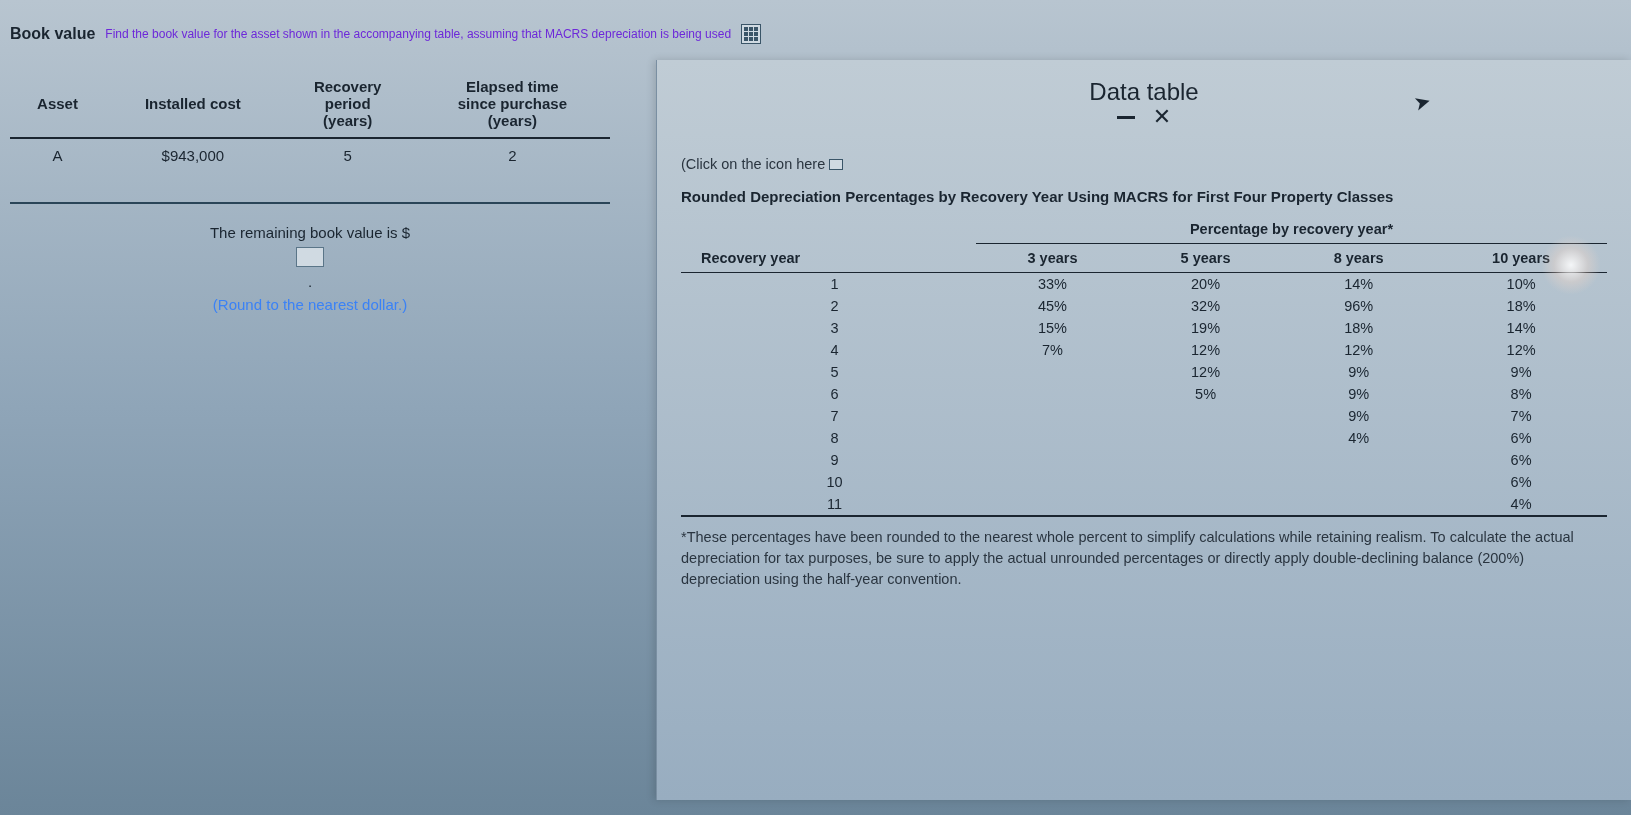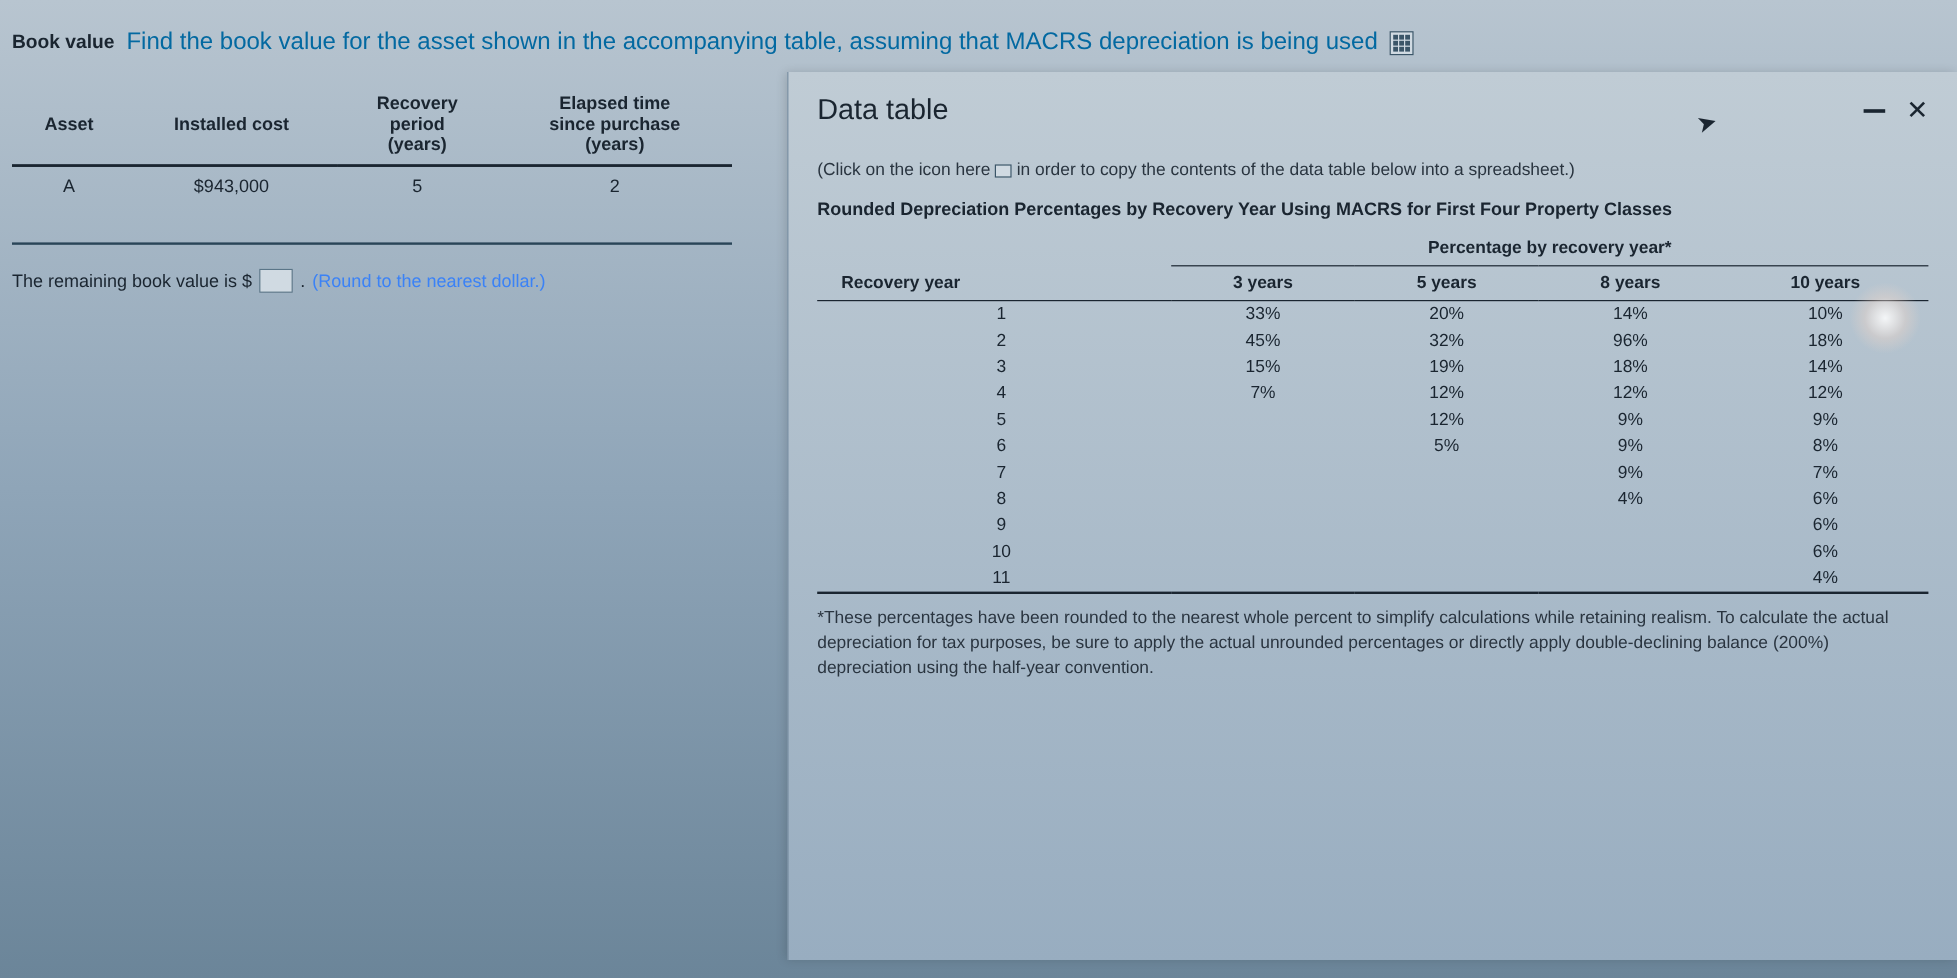--- a/index.html
+++ b/index.html
@@ -12,21 +12,21 @@
       position: relative;
       overflow: hidden;
     }
     .header {
       padding: 24px 10px;
       display: flex;
       align-items: center;
       gap: 10px;
     }
     .header-title { font-weight: bold; font-size: 16px; }
-    .header-text { font-size: 20px; color: #0369a1; }
+    .header-text { font-size: 12px; color: #6d28d9; }
     .grid-icon {
       display: inline-flex;
       border: 1px solid #3a5568;
       padding: 2px;
       background: #d0dae2;
     }
     .grid-icon-inner {
       display: grid;
       grid-template-columns: repeat(3, 4px);
       grid-template-rows: repeat(3, 4px);
@@ -57,20 +57,21 @@
       padding: 8px 12px;
       text-align: center;
       font-size: 15px;
     }
     .divider { border-top: 2px solid #2a4558; margin: 20px 0; }
     .question-row {
       display: flex;
       align-items: center;
       gap: 6px;
       font-size: 15px;
+      flex-direction: column;
     }
     .answer-input {
       width: 28px;
       height: 20px;
       border: 1px solid #5a7588;
       background: #d0dae2;
       font-size: 14px;
       text-align: center;
     }
     .hint { color: #3b82f6; }
@@ -83,20 +84,21 @@
       background: linear-gradient(to bottom, #c0ccd5 0%, #98adc0 100%);
       border-left: 1px solid #7a8fa2;
       box-shadow: -2px 0 8px rgba(0,0,0,0.15);
       padding: 18px 24px;
     }
     .modal-header {
       display: flex;
       justify-content: space-between;
       align-items: center;
       margin-bottom: 28px;
+      flex-direction: column;
     }
     .modal-title { font-size: 24px; color: #1a2530; }
     .modal-controls { display: flex; gap: 18px; align-items: center; }
     .minimize-btn { width: 18px; height: 3px; background: #1a2530; cursor: pointer; }
     .close-btn { font-size: 22px; font-weight: 300; cursor: pointer; line-height: 1; }
     .instruction {
       font-size: 14.5px;
       color: #2a3540;
       margin-bottom: 14px;
       display: flex;
@@ -235,21 +237,20 @@
     <div class="modal-controls">
       <div class="minimize-btn"></div>
       <div class="close-btn">✕</div>
     </div>
   </div>
   <div class="cursor-arrow">➤</div>
 
   <div class="instruction">
     <span>(Click on the icon here</span>
     <span class="copy-icon"></span>
-    <span>in order to copy the contents of the data table below into a spreadsheet.)</span>
   </div>
 
   <div class="data-subtitle">Rounded Depreciation Percentages by Recovery Year Using MACRS for First Four Property Classes</div>
 
   <table class="macrs-table">
     <thead>
       <tr>
         <th style="border-bottom:none;"></th>
         <th class="spanner" colspan="4">Percentage by recovery year*</th>
       </tr>

